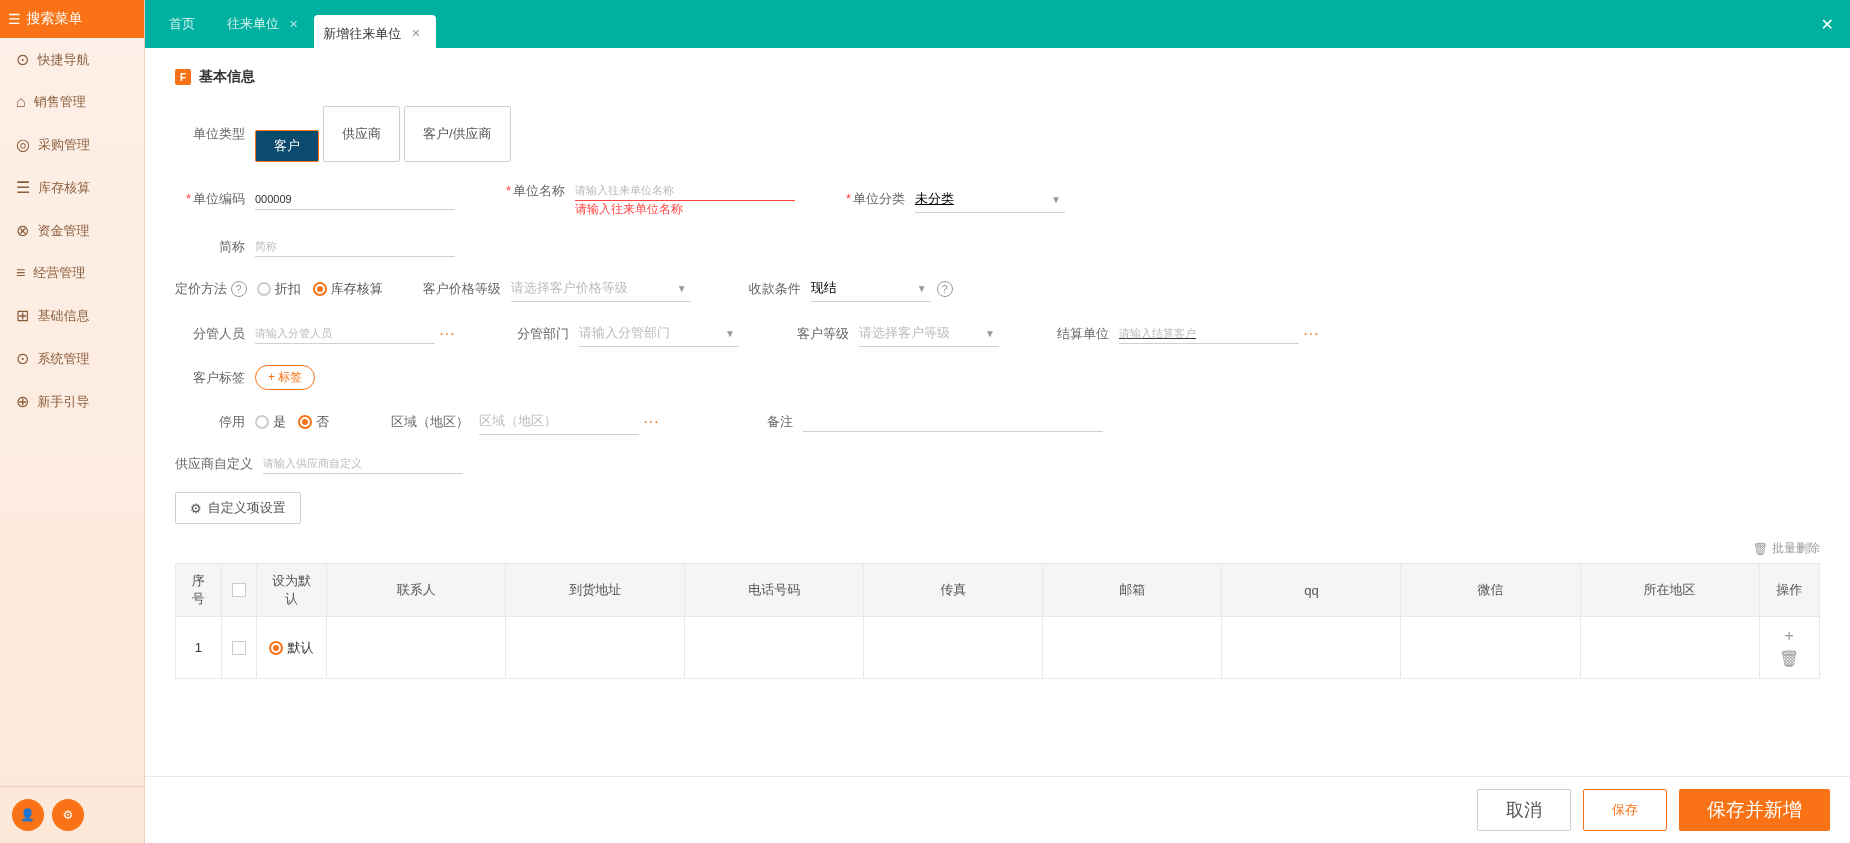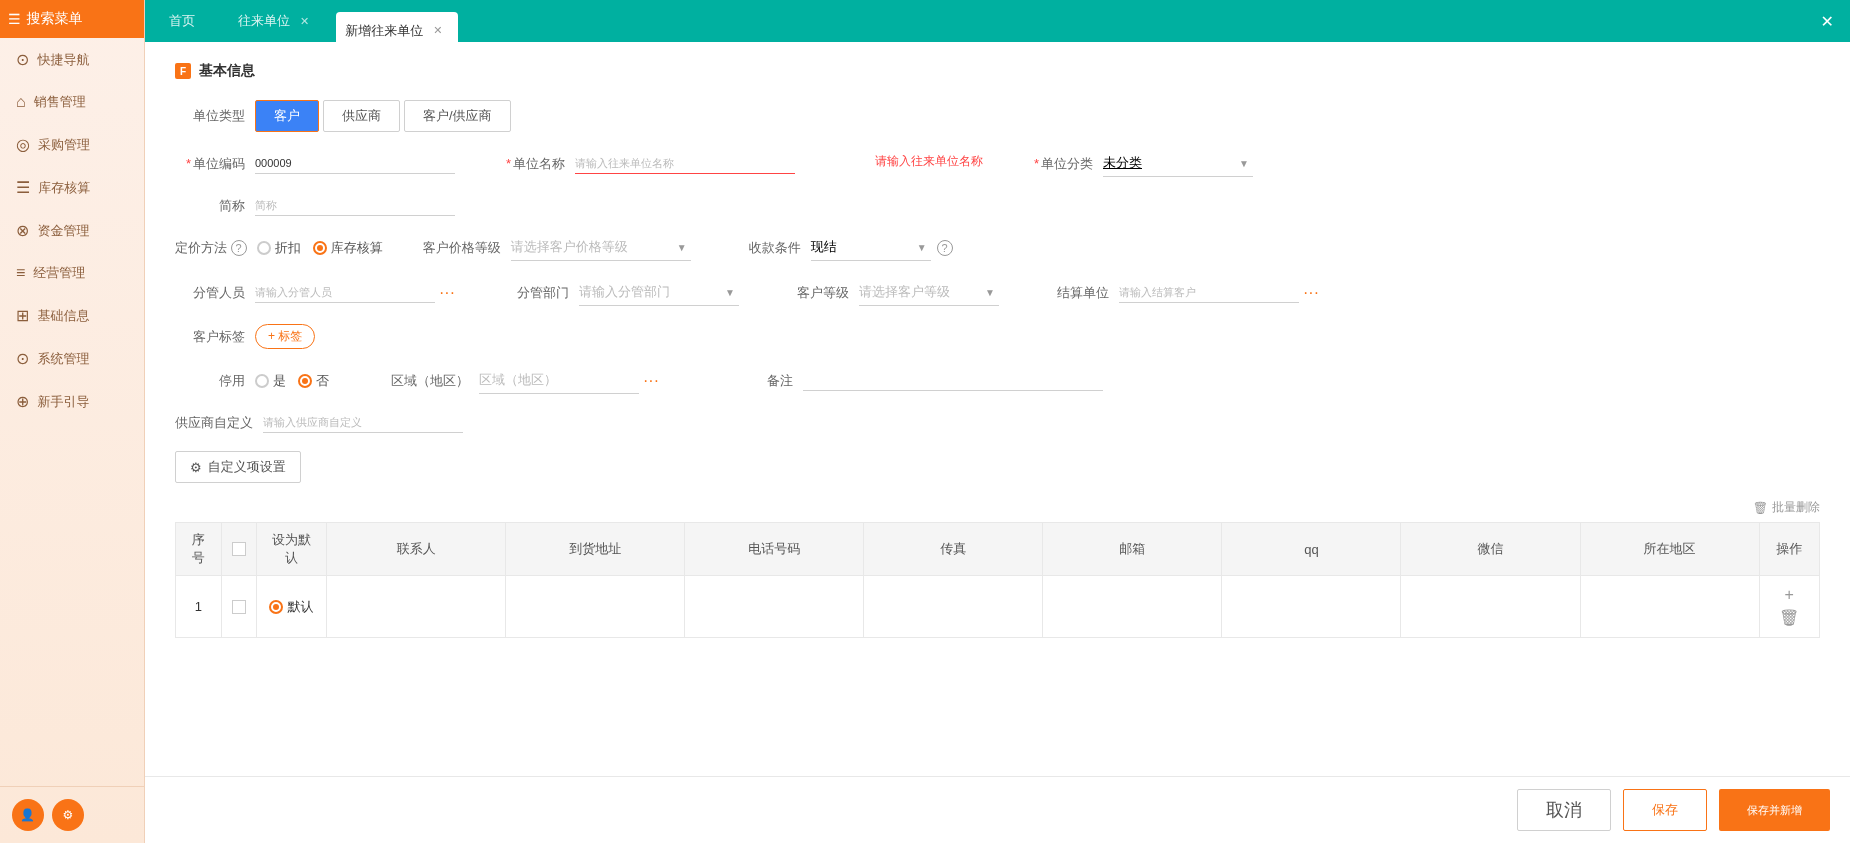--- a/index.html
+++ b/index.html
@@ -57,23 +57,23 @@
       display: flex;
       flex-direction: column;
       overflow: hidden;
     }
 
     
     .tabbar {
       background: #00b0a0;
       display: flex;
       align-items: center;
-      height: 42px;
+      height: 48px;
       padding: 0 8px;
-      gap: 11px;
+      gap: 0;
       position: relative;
     }
     .tab {
       padding: 0 16px;
       height: 42px;
       display: flex;
       align-items: center;
       cursor: pointer;
       color: rgba(255,255,255,0.85);
       font-size: 13px;
@@ -171,23 +171,24 @@
     .btn-type {
       padding: 6px 18px;
       border: 1px solid #d0d0d0;
       background: white;
       cursor: pointer;
       border-radius: 2px;
       font-size: 13px;
       color: #555;
     }
     .btn-type.active {
-      background: #3b82f6;
+      background: #0c4a6e;
       color: white;
       border-color: #f97316;
+      margin-top: 24px;
     }
     .select-wrap {
       position: relative;
       display: inline-flex;
       align-items: center;
     }
     .select-arrow {
       position: absolute;
       right: 4px;
       color: #999;
@@ -323,21 +324,21 @@
       border-radius: 2px;
       font-size: 13px;
       color: #f97316;
     }
     .btn-save-new {
       padding: 8px 28px;
       border: none;
       background: #f97316;
       cursor: pointer;
       border-radius: 2px;
-      font-size: 11px;
+      font-size: 19px;
       color: white;
     }
     .checkbox {
       width: 14px; height: 14px;
       border: 1px solid #ccc;
       background: white;
     }
 
     .table-action-btn {
       border: none;
@@ -435,21 +436,21 @@
 
     <div class="form-row" style="gap:40px; align-items:center;">
 
       <div style="display:flex;align-items:center;gap:0;">
         <span class="form-label">
           <span class="required-star">*</span><span>单位编码</span>
         </span>
         <input class="form-control" type="text" value="000009" style="width: 200px;">
       </div>
 
-      <div style="display:flex;flex-direction:row;">
+      <div style="display:flex;flex-direction:column;">
         <div style="display:flex;align-items:center;">
           <span class="form-label">
             <span class="required-star">*</span><span>单位名称</span>
           </span>
           <input class="form-control error-border" type="text" style="width: 220px;" placeholder="请输入往来单位名称">
         </div>
         <div style="padding-left:80px;">
           <span class="error-text">请输入往来单位名称</span>
         </div>
       </div>
@@ -519,21 +520,21 @@
       </div>
       <div style="display:flex;align-items:center;">
         <span class="form-label">客户等级</span>
         <div class="select-wrap">
           <span style="min-width:140px;padding:4px 24px 4px 0;border-bottom:1px solid #d0d0d0;display:inline-block;color:#bbb;">请选择客户等级</span>
           <span class="select-arrow">▼</span>
         </div>
       </div>
       <div style="display:flex;align-items:center;">
         <span class="form-label">结算单位</span>
-        <input class="form-control" type="text" style="width: 160px;" placeholder="请输入结算客户">
+        <input class="form-control" type="text" style="width: 160px; text-decoration: underline;" placeholder="请输入结算客户">
         <span class="more-btn">···</span>
       </div>
     </div>
 
     <div class="form-row">
       <span class="form-label">客户标签</span>
       <button class="tag-btn">+ 标签</button>
     </div>
 
     <div class="form-row" style="gap:60px;">

